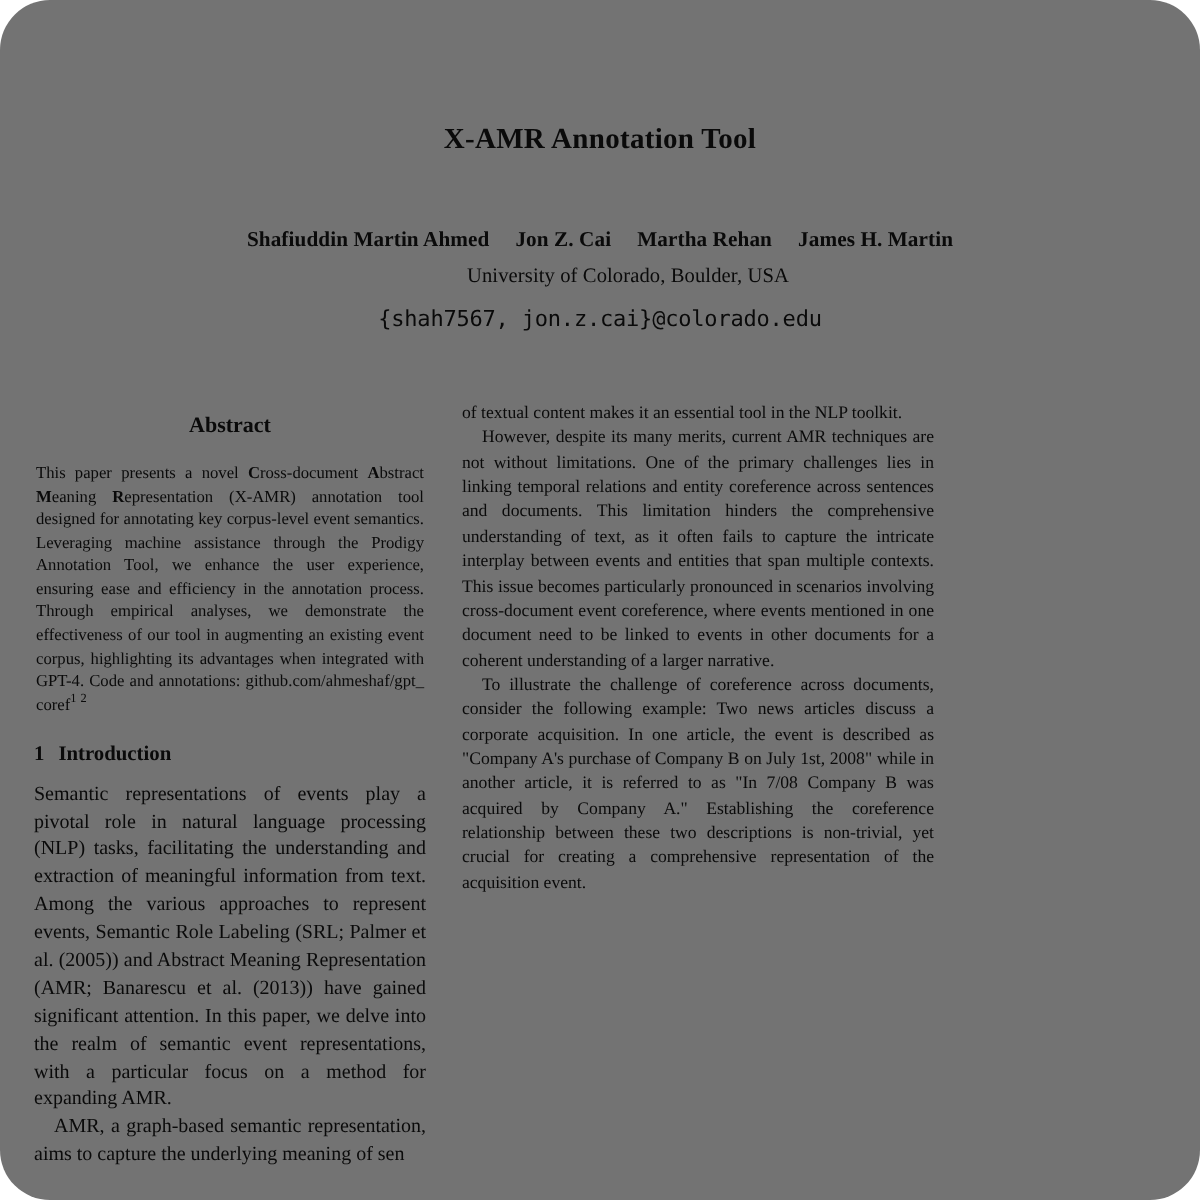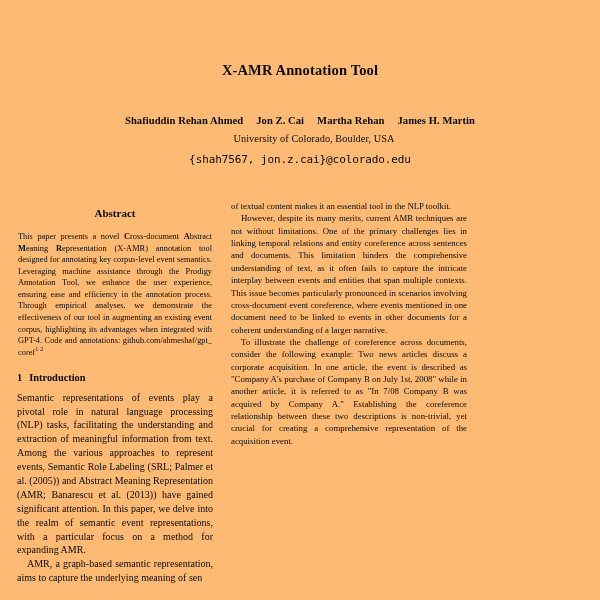--- a/index.html
+++ b/index.html
@@ -11,22 +11,23 @@
     height: 600px;
     background: #ffffff;
     font-family: "Liberation Serif", "DejaVu Serif", serif;
     color: #0a0a0a;
     overflow: hidden;
   }
   .page {
     position: relative;
     width: 600px;
     height: 600px;
-    background: #fdba74;
+    background: #737373;
     box-sizing: border-box;
+    border-radius: 25px;
   }
 
   
   .title-block {
     padding-top: 62px;
     text-align: center;
   }
   .paper-title {
     font-size: 14.5px;
     font-weight: bold;
@@ -138,21 +139,21 @@
 </style>
 </head>
 <body>
 
 <div class="page">
 
   <div class="title-block">
     <h1 class="paper-title">X-AMR Annotation Tool</h1>
 
     <div class="authors">
-      <span class="author-name">Shafiuddin Rehan Ahmed</span><span class="author-sep"></span><span class="author-name">Jon Z. Cai</span><span class="author-sep"></span><span class="author-name">Martha Rehan</span><span class="author-sep"></span><span class="author-name">James H. Martin</span>
+      <span class="author-name">Shafiuddin Martin Ahmed</span><span class="author-sep"></span><span class="author-name">Jon Z. Cai</span><span class="author-sep"></span><span class="author-name">Martha Rehan</span><span class="author-sep"></span><span class="author-name">James H. Martin</span>
       <div class="affiliation">University of Colorado, Boulder, USA</div>
     </div>
 
     <div class="emails">{shah7567, jon.z.cai}@colorado.edu</div>
   </div>
 
   <div class="columns">
 
     <div class="col left">
 

